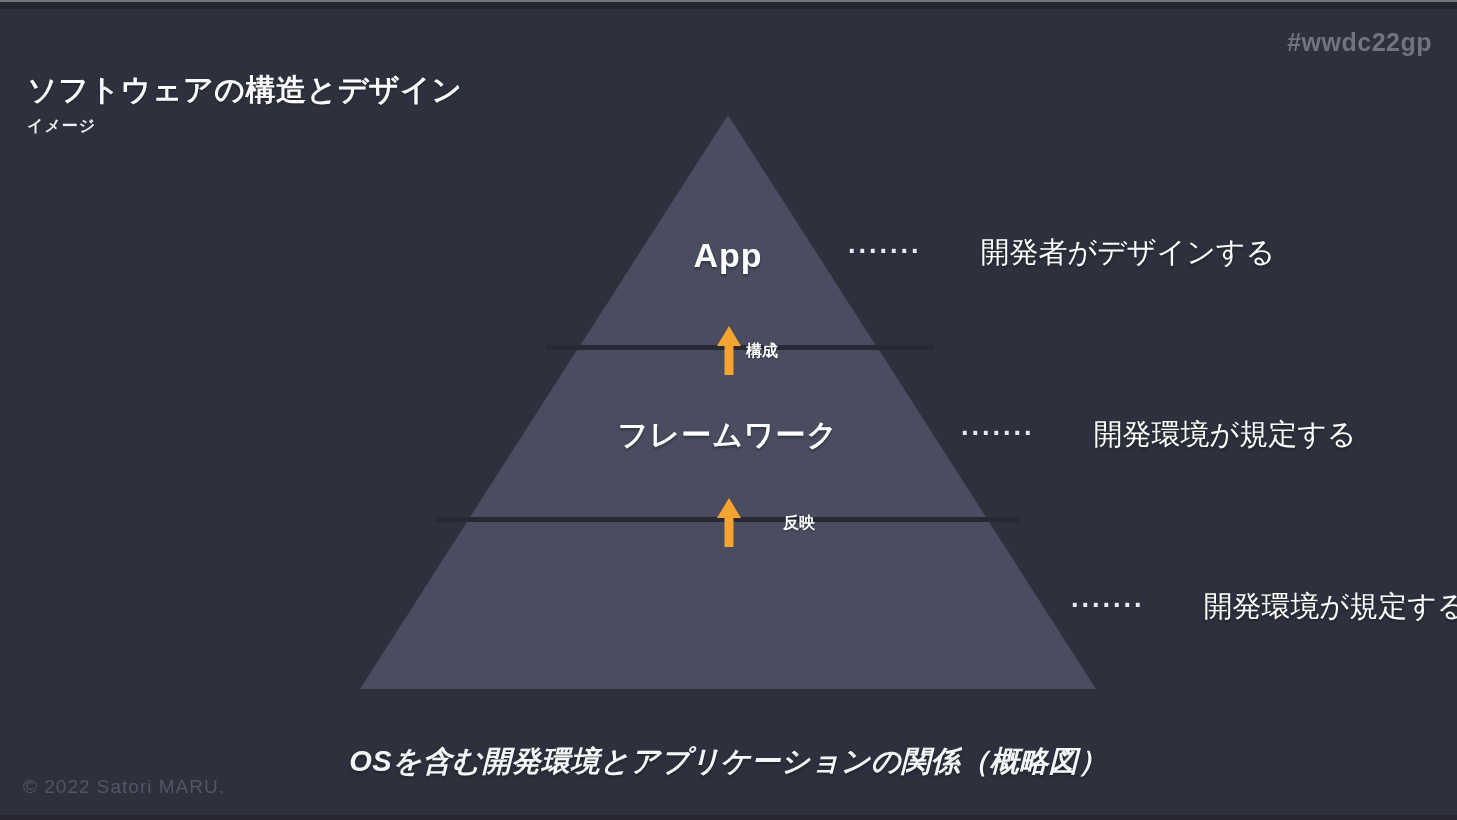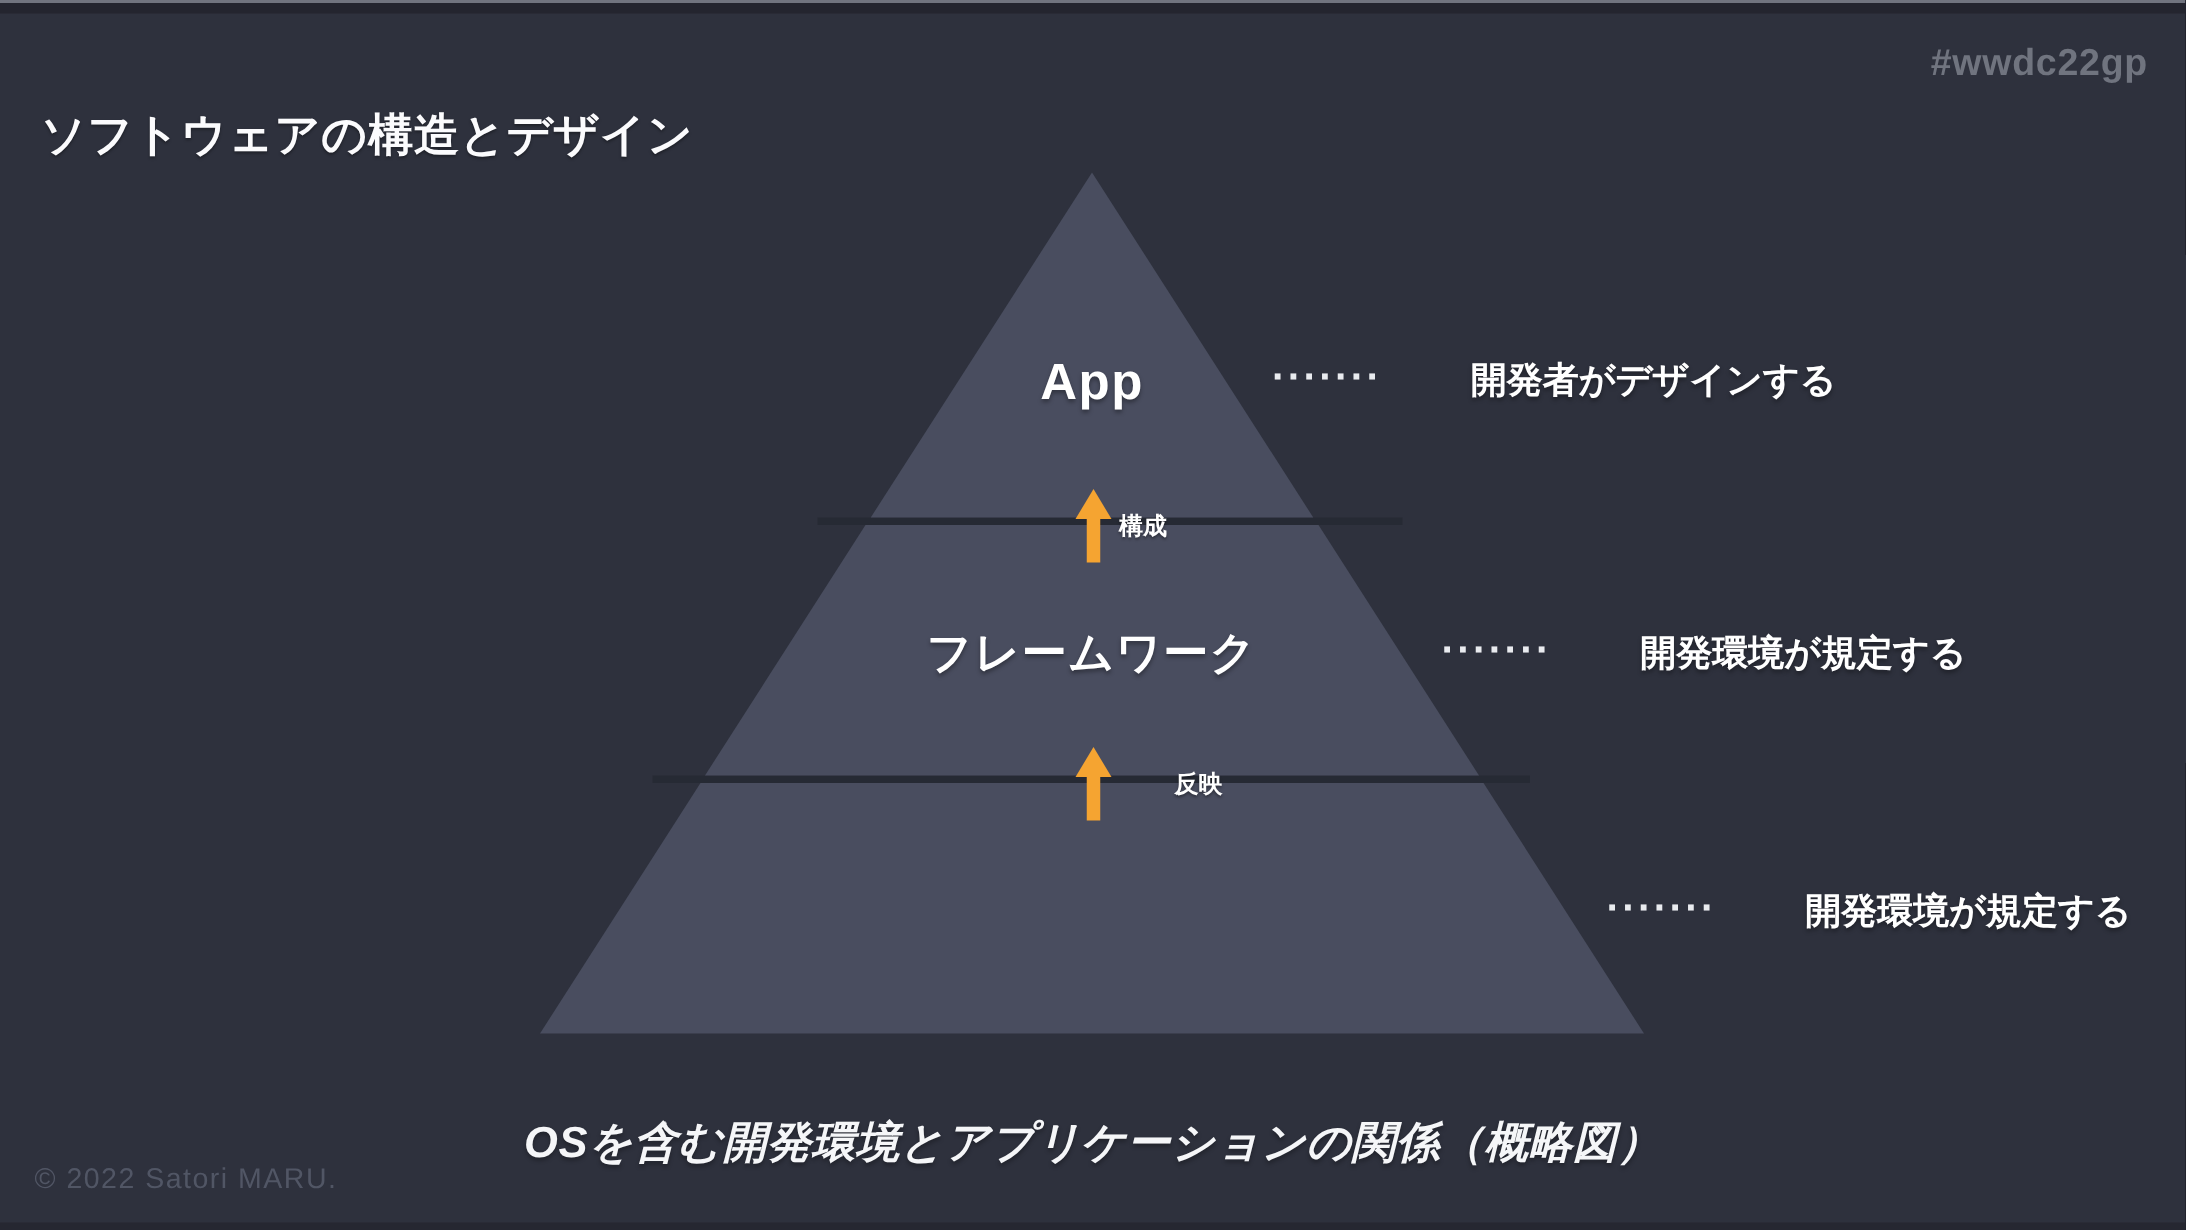--- a/index.html
+++ b/index.html
@@ -67,21 +67,21 @@
   }
   .annotation-row.row-app       { left: 848px;  top: 235px; }
   .annotation-row.row-framework { left: 961px;  top: 417px; }
   .annotation-row.row-arch      { left: 1071px; top: 589px; }
   .leader-dots {
     font-size: 27px; font-weight: 700; color: #e9ebef;
     letter-spacing: 1.5px; line-height: 1;
     transform: translateY(-2px);
   }
   .annotation-text {
-    font-size: 24px; font-weight: 700; color: #ffffff;
+    font-size: 29px; font-weight: 400; color: #ffffff;
     text-shadow: 0 2px 3px rgba(0,0,0,0.35);
     padding-left: 41px;
   }
 
   .arrow-label {
     position: absolute; left: 746px;
     font-size: 16px; font-weight: 700; color: #ffffff;
     text-shadow: 0 1px 2px rgba(0,0,0,0.4);
     text-align: center;
   }
@@ -107,20 +107,21 @@
 <body>
 
 <div class="slide">
 
   <div class="edge-line-top"></div>
   <div class="edge-band-top"></div>
   <div class="edge-band-bottom"></div>
 
   <div class="header-block">
     <div class="slide-title">ソフトウェアの構造とデザイン</div>
+    <div class="slide-subtitle">イメージ</div>
   </div>
   <div class="hashtag">#wwdc22gp</div>
 
   <svg class="pyramid-svg" width="1457" height="820" viewBox="0 0 1457 820">
 
     <rect x="545" y="345" width="390" height="5" fill="#262a34"></rect>
     <rect x="435" y="517" width="585" height="5" fill="#262a34"></rect>
 
     <polygon points="728,115 875.5,345 580.5,345" fill="#494d5f"></polygon>
     <polygon points="577,350 879,350 986,517 470,517" fill="#494d5f"></polygon>

